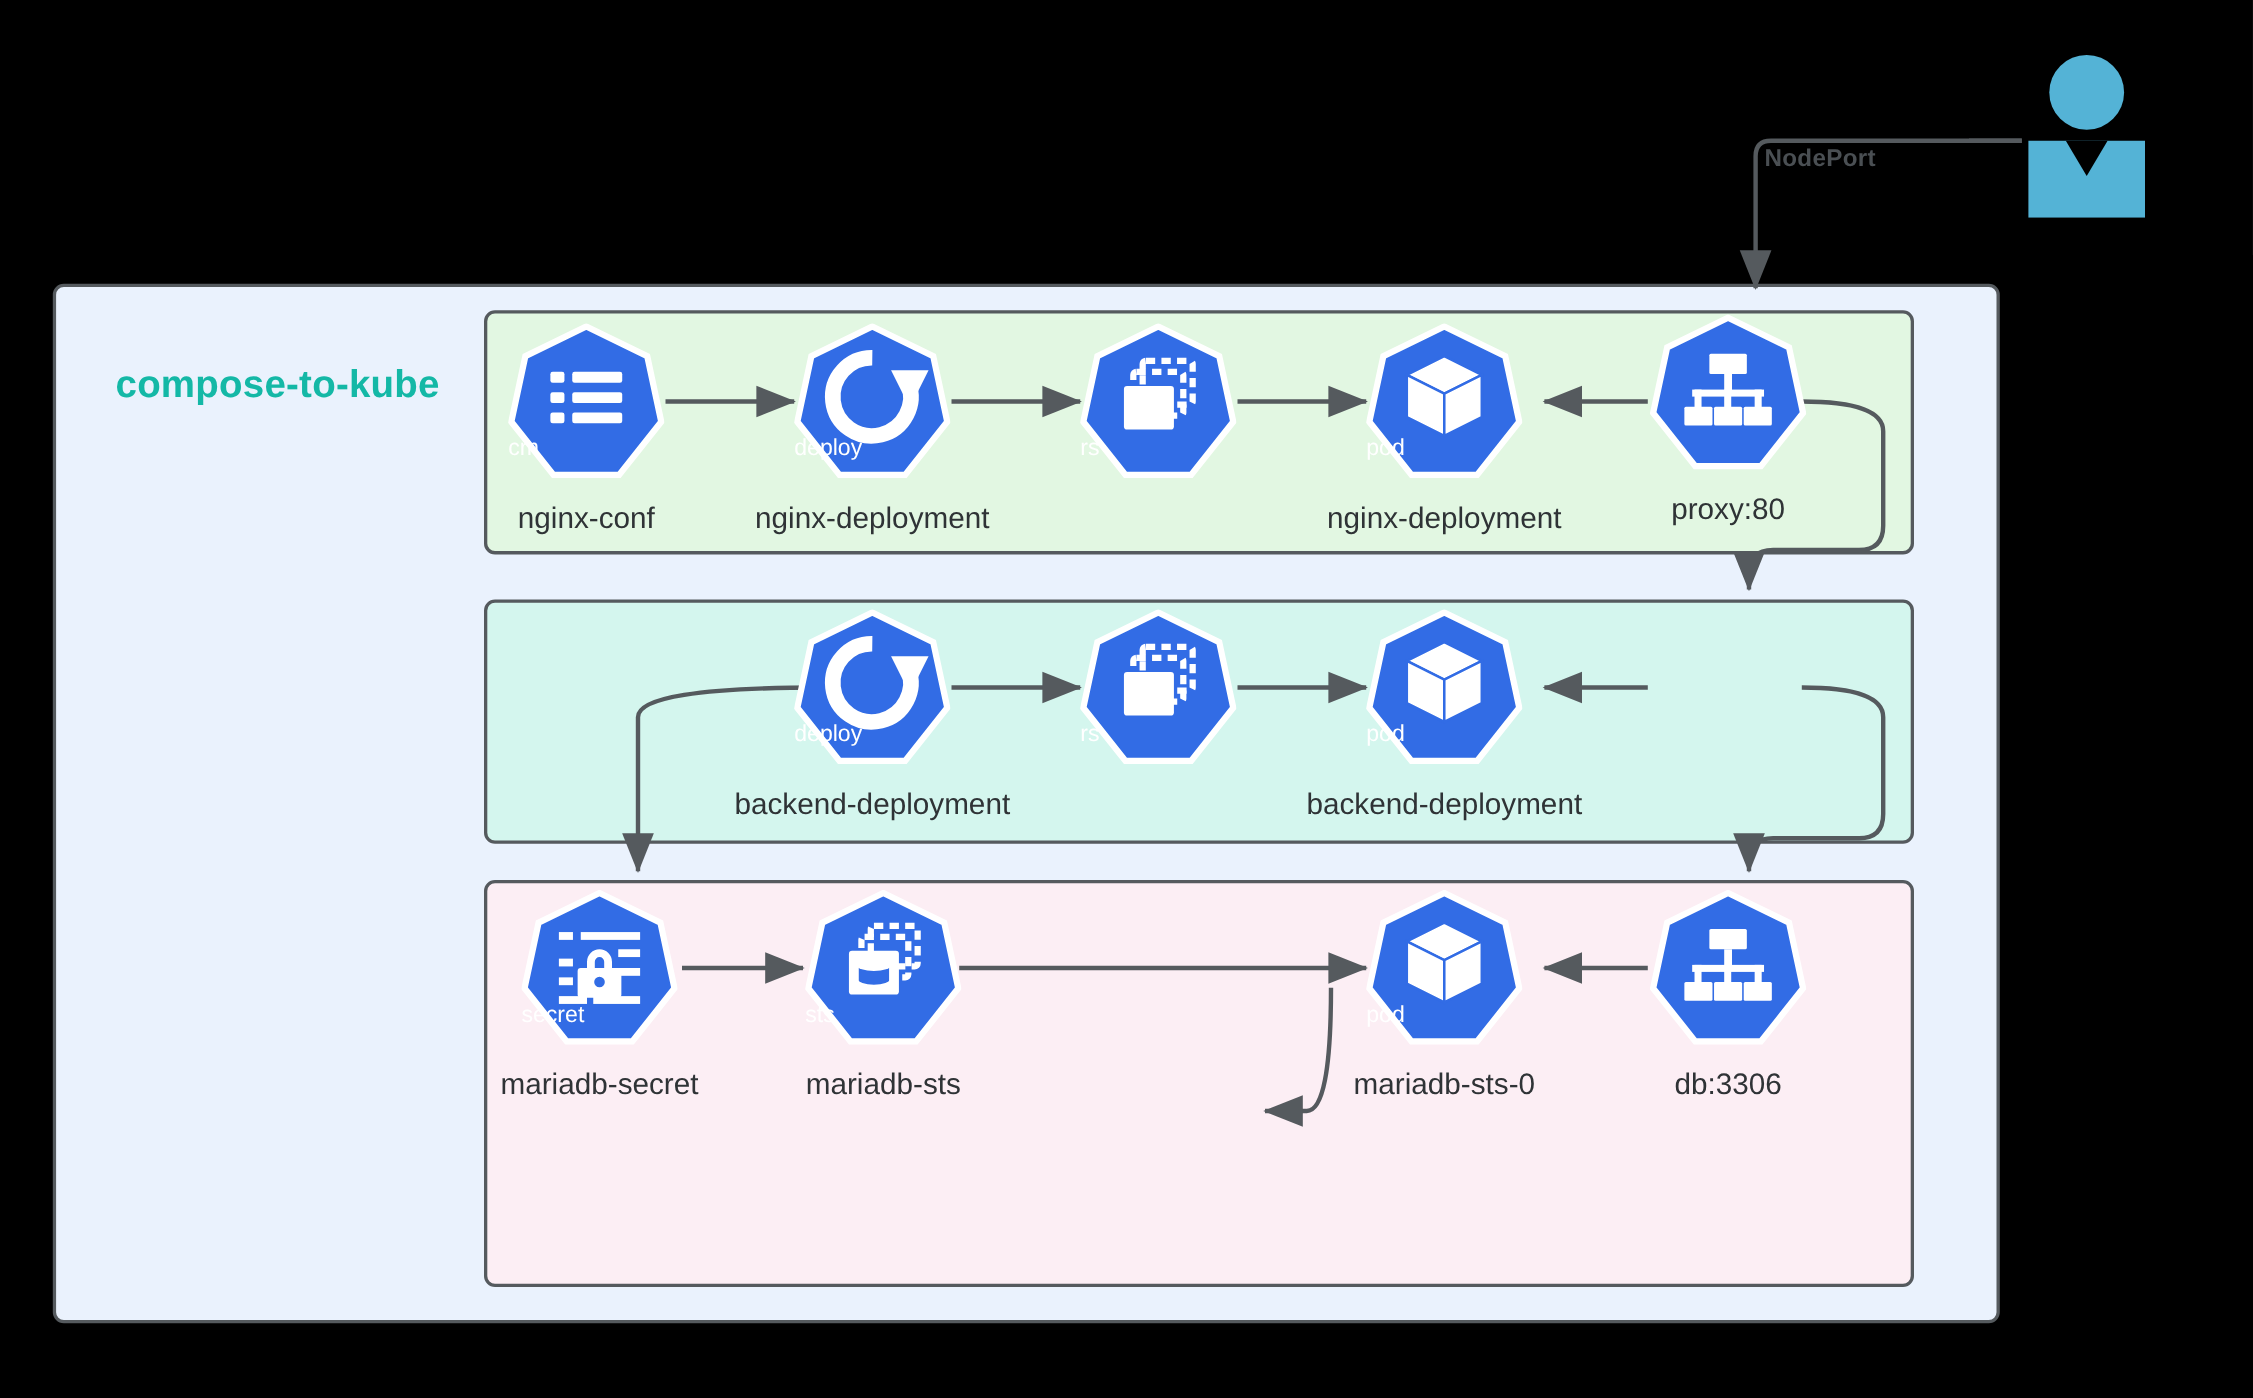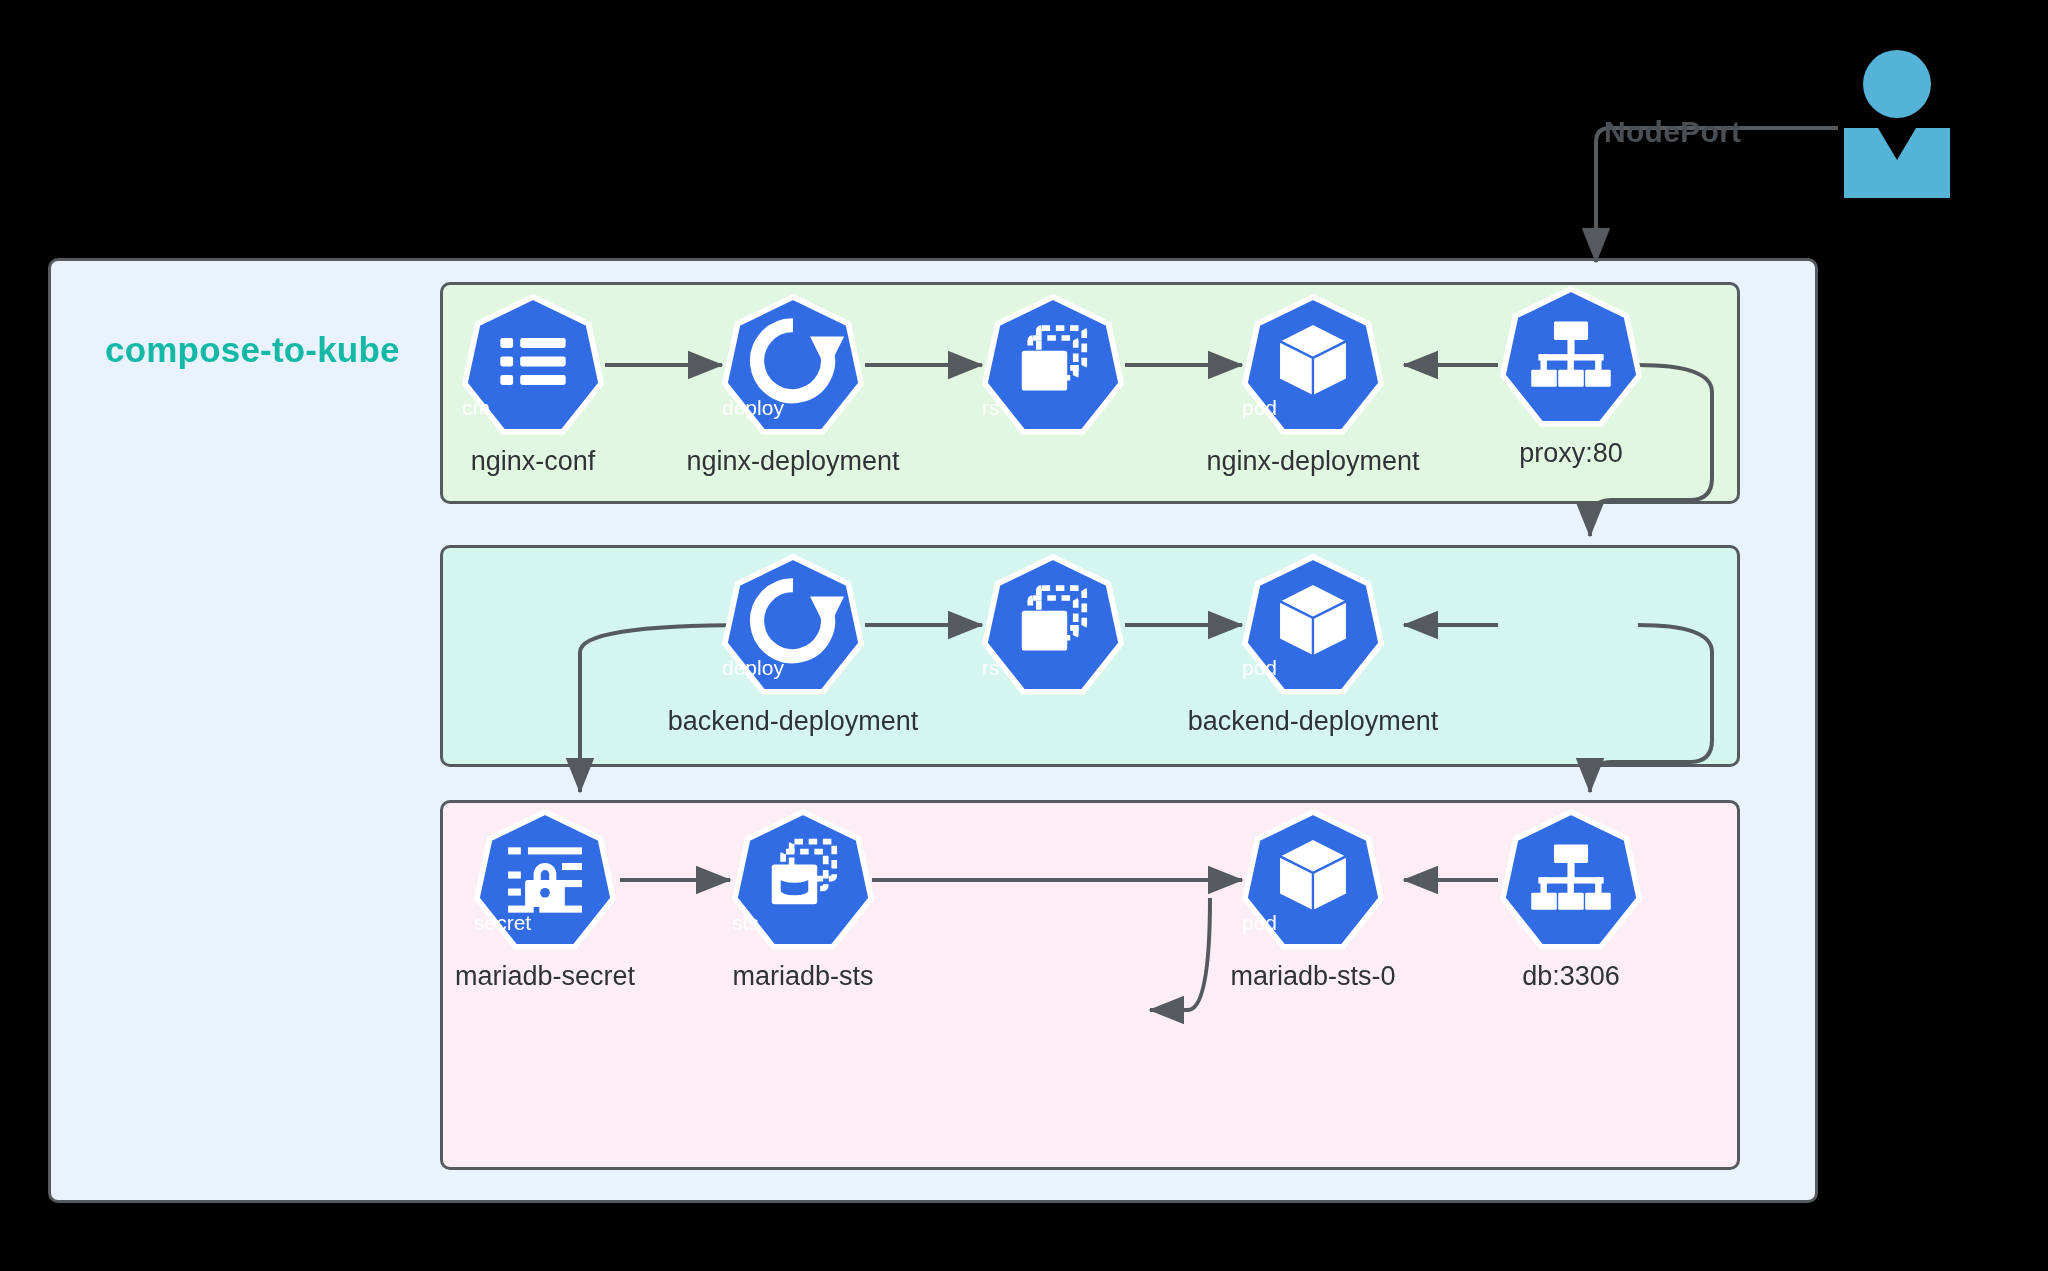--- a/index.html
+++ b/index.html
@@ -20,30 +20,30 @@
   .grp-nginx  {left:440px;top:282px;width:1300px;height:222px;background:#e2f7e2;}
   .grp-backend{left:440px;top:545px;width:1300px;height:222px;background:#d4f6ee;}
   .grp-db     {left:440px;top:800px;width:1300px;height:370px;background:#fceef4;}
 
   
   .node{position:absolute;width:150px;text-align:center;}
   .hep{position:relative;width:142px;height:142px;margin:0 auto;}
   .hep svg{position:absolute;left:0;top:0;}
   .hep .abbr{position:absolute;left:0;right:0;bottom:18px;text-align:left;
              color:#fff;font-size:21px;line-height:1;pointer-events:none;}
-  .cap{margin-top:6px;font-size:27px;color:#2f3336;white-space:nowrap;
+  .cap{margin-top:16px;font-size:27px;color:#2f3336;white-space:nowrap;
        position:absolute;left:50%;transform:translateX(-50%);top:146px;}
 
   
   .lines{position:absolute;left:0;top:0;width:2048px;height:1271px;
          pointer-events:none;overflow:visible;}
 
   
   .actor{position:absolute;left:1838px;top:48px;width:118px;height:150px;}
-  .nodeport-lbl{position:absolute;left:1604px;top:115px;font-size:30px;font-weight:bold;
+  .nodeport-lbl{position:absolute;left:1604px;top:131px;font-size:22px;font-weight:bold;
                 color:#4a4f53;white-space:nowrap;letter-spacing:.3px;}
 </style>
 </head>
 <body>
 
 <div class="canvas">
 
   <div class="ns-box"></div>
   <div class="ns-title">compose-to-kube</div>
 

